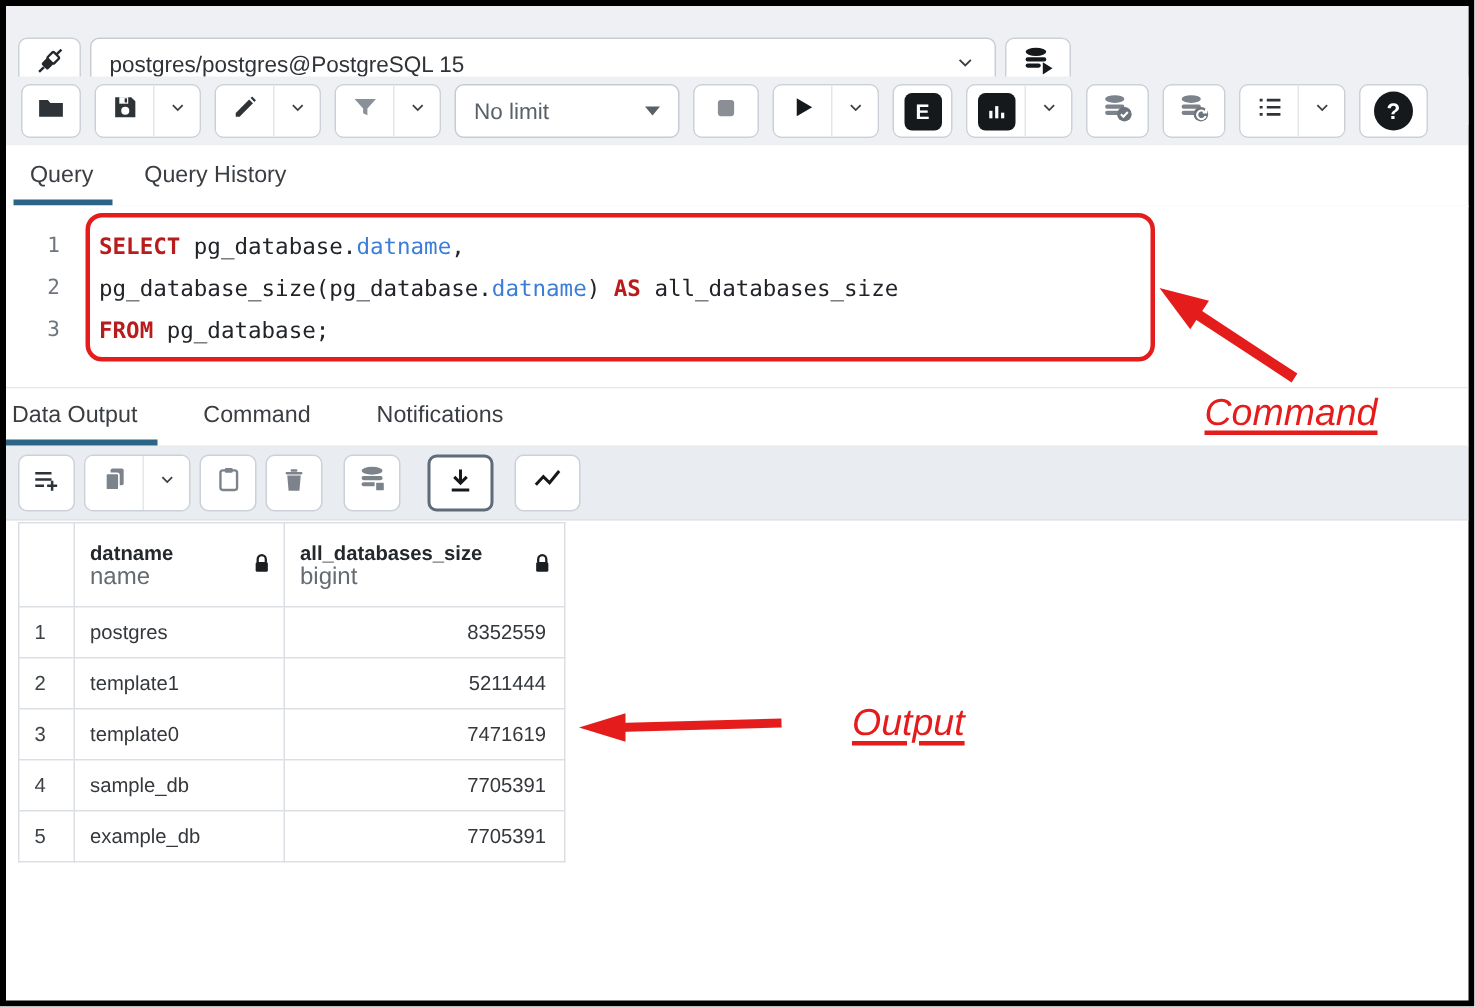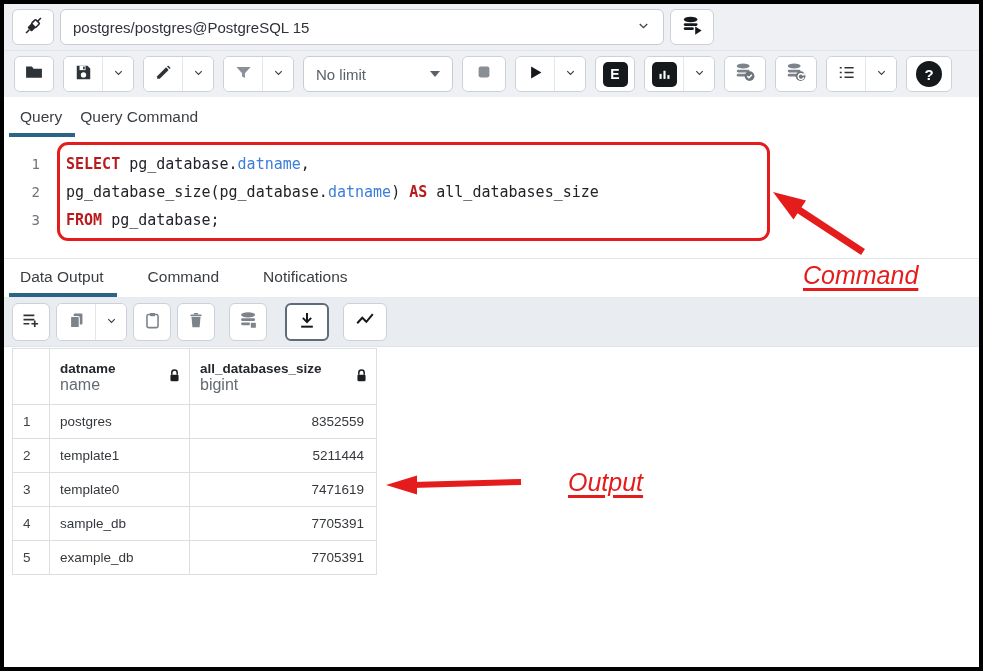--- a/index.html
+++ b/index.html
@@ -1,21 +1,21 @@
 <!DOCTYPE html>
 <html><head>
 <meta charset="utf-8">
 <style>
   html,body{margin:0;padding:0;background:#fff;}
   .frame{position:relative;width:975px;height:663px;border:4px solid #000;background:#fff;
          font-family:"Liberation Sans",sans-serif;overflow:hidden;}
 
   
   .conn-bar{position:absolute;top:0;left:0;right:0;height:46px;background:#eef0f4;
-            display:flex;align-items:center;padding:0 8px;gap:6px;border-bottom:1px solid #e2e5ea;}
+            display:flex;align-items:center;padding:16px 8px;gap:6px;border-bottom:1px solid #e2e5ea;}
   .btn{background:#fff;border:1px solid #ccd1d8;border-radius:6px;height:36px;
        display:inline-flex;align-items:center;justify-content:center;box-sizing:border-box;cursor:pointer;}
   .conn-status{width:42px;}
   .conn-select{width:604px;height:36px;background:#fff;border:1px solid #c7ccd4;border-radius:6px;
                display:flex;align-items:center;padding:0 12px;box-sizing:border-box;
                font-size:15px;color:#2f3338;cursor:pointer;}
   .conn-select .chev{margin-left:auto;}
   .newconn{width:44px;}
 
   
@@ -32,41 +32,41 @@
                 font-size:15px;color:#5a6068;cursor:pointer;}
   .tri-down{width:0;height:0;border-left:5px solid transparent;border-right:5px solid transparent;
             border-top:6px solid #5a6068;margin-left:auto;}
   .glyph-box{width:25px;height:25px;background:#16191c;border-radius:5px;color:#fff;
              display:flex;align-items:center;justify-content:center;font-weight:bold;font-size:14px;}
   .glyph-circle{width:26px;height:26px;background:#16191c;border-radius:50%;color:#fff;
                 display:flex;align-items:center;justify-content:center;font-weight:bold;font-size:15px;}
 
   
   .ed-tabs{position:absolute;top:93px;left:0;right:0;height:40px;background:#fff;
-           display:flex;align-items:flex-end;padding:0 14px;gap:14px;border-bottom:1px solid #eef0f2;}
+           display:flex;align-items:flex-end;padding:0 14px;gap:30px;border-bottom:1px solid #eef0f2;}
   .tab{font-size:15.5px;color:#3a3e42;padding:9px 2px 11px;position:relative;cursor:pointer;white-space:nowrap;}
   .tab.active::after{content:"";position:absolute;left:-9px;right:-11px;bottom:0;height:4px;background:#2c6487;}
 
   
   .editor{position:absolute;top:133px;left:0;right:0;height:121px;background:#fff;display:flex;
           border-bottom:1px solid #e4e7ea;box-sizing:content-box;}
   .gutter{width:52px;padding-top:13px;box-sizing:border-box;}
   .ln{height:28px;line-height:28px;text-align:right;padding-right:16px;color:#6e757c;
       font-family:"DejaVu Sans Mono",monospace;font-size:14px;}
   .code-lines{padding-top:13px;padding-left:10px;}
   .code-line{height:28px;line-height:28px;font-family:"DejaVu Sans Mono",monospace;font-size:15px;
              color:#202328;white-space:pre;}
   .tok-keyword{color:#b91c1c;font-weight:bold;}
   .tok-column{color:#3b7dd8;}
   .red-box{position:absolute;left:53px;top:5px;width:707px;height:93px;border:3px solid #e51c1c;
            border-radius:11px;pointer-events:none;}
 
   
   .out-tabs{position:absolute;top:255px;left:0;right:0;height:38px;background:#fff;
-            display:flex;align-items:center;padding:0 14px;gap:40px;border-bottom:1px solid #e8ebee;}
+            display:flex;align-items:center;padding:0 2px;gap:40px;border-bottom:1px solid #e8ebee;}
 
   
   .out-toolbar{position:absolute;top:294px;left:0;right:0;height:48px;background:#e9ecf1;
                display:flex;align-items:center;padding:0 8px;gap:6px;border-bottom:1px solid #dfe3e7;}
   .obtn{width:38px;height:38px;background:#fff;border:1px solid #ccd1d8;border-radius:6px;
         display:flex;align-items:center;justify-content:center;box-sizing:border-box;cursor:pointer;}
   .ogroup{display:flex;height:38px;background:#fff;border:1px solid #ccd1d8;border-radius:6px;
           overflow:hidden;box-sizing:border-box;}
   .ogroup .tbtn{height:100%;}
   .obtn.focused{border:2px solid #5f6b78;width:44px;}
@@ -299,21 +299,21 @@
     </div>
     <div class="btn-group">
       <div class="tbtn" style="width:44px">
         <span class="glyph-circle">?</span>
       </div>
     </div>
   </div>
 
   <div class="ed-tabs">
     <div class="tab active">Query</div>
-    <div class="tab">Query Command</div>
+    <div class="tab">Query History</div>
   </div>
 
   <div class="editor">
     <div class="gutter">
         <div class="ln">1</div>
         <div class="ln">2</div>
         <div class="ln">3</div>
       </div>
     <div class="code-lines">
         <div class="code-line"><span class="tok-keyword">SELECT</span><span class="tok-plain"> pg_database.</span><span class="tok-column">datname</span><span class="tok-plain">,</span></div>

